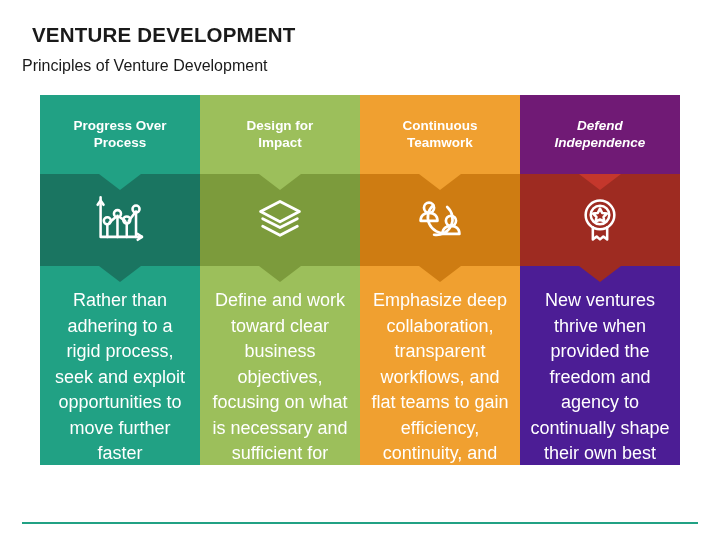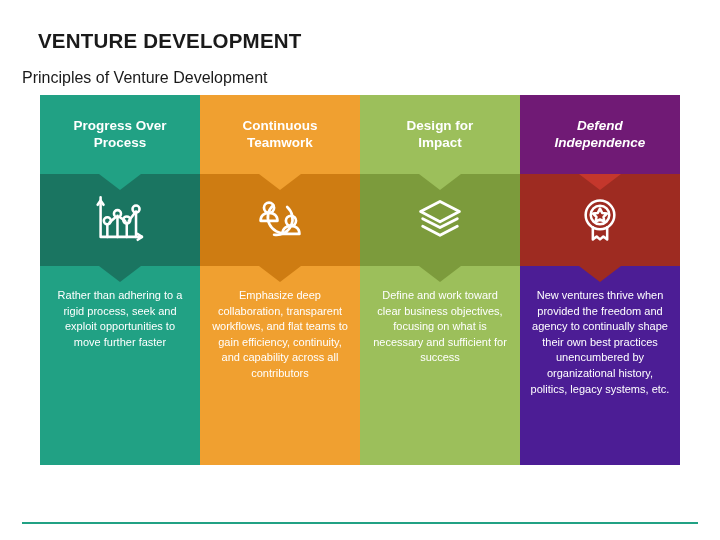--- a/index.html
+++ b/index.html
@@ -21,21 +21,21 @@
     left: 22px;
     top: 14px;
     width: 660px;
   }
   #page-title {
     font-size: 20.5px;
     font-weight: bold;
     color: #1a1a1a;
     letter-spacing: .2px;
     line-height: 1.1;
-    margin: 16px;
+    margin: 10px;
   }
   #page-subtitle {
     font-size: 16px;
     font-weight: normal;
     color: #1a1a1a;
     line-height: 1.1;
     margin: 10px 0 0 0;
   }
 
   
@@ -118,21 +118,21 @@
   
   .col-body {
     position: relative;
     box-sizing: border-box;
     padding: 22px 10px 14px 10px;
     min-height: 199px;
     height: 199px;
   }
   .col-body-text {
     color: #ffffff;
-    font-size: 11px;
+    font-size: 18px;
     line-height: 1.42;
     text-align: center;
     display: block;
   }
 
   
   #bottom-rule {
     position: absolute;
     left: 22px;
     bottom: 16px;
@@ -175,20 +175,41 @@
           <circle cx="51" cy="19" r="4.2" fill="none"></circle>
         </svg>
       </span>
     </div>
     <div class="col-body" style="background: rgb(33, 161, 132);">
       <span class="col-body-text">Rather than adhering to a rigid process, seek and exploit opportunities to move further faster</span>
     </div>
   </div>
 
   <div class="column">
+    <div class="col-header" style="background: rgb(156, 191, 91);">
+      <span class="col-header-text">Design for
+Impact</span>
+    </div>
+    <div class="col-icon-band" style="background: rgb(124, 155, 60);">
+      <span class="notch-top" style="border-top-color: rgb(156, 191, 91);"></span>
+      <span class="notch-bottom" style="border-top-color: rgb(124, 155, 60);"></span>
+      <span class="col-icon">
+        <svg viewBox="0 0 64 64" fill="none" stroke="#ffffff" stroke-width="3.4" stroke-linecap="round" stroke-linejoin="round">
+          <path d="M32 10 L55 22 L32 34 L9 22 Z"></path>
+          <path d="M11.5 30.5 L32 41 L52.5 30.5"></path>
+          <path d="M11.5 39.5 L32 50 L52.5 39.5"></path>
+        </svg>
+      </span>
+    </div>
+    <div class="col-body" style="background: rgb(156, 191, 91);">
+      <span class="col-body-text">Define and work toward clear business objectives, focusing on what is necessary and sufficient for success</span>
+    </div>
+  </div>
+
+  <div class="column">
     <div class="col-header" style="background: rgb(240, 160, 48);">
       <span class="col-header-text">Continuous
 Teamwork</span>
     </div>
     <div class="col-icon-band" style="background: rgb(206, 124, 18);">
       <span class="notch-top" style="border-top-color: rgb(240, 160, 48);"></span>
       <span class="notch-bottom" style="border-top-color: rgb(206, 124, 18);"></span>
       <span class="col-icon">
         <svg viewBox="0 0 64 64" fill="none" stroke="#ffffff" stroke-width="3.2" stroke-linecap="round" stroke-linejoin="round">
           <path d="M24 14.5 A19 19 0 0 0 39.5 47.5"></path>
@@ -199,41 +220,20 @@
           <path d="M35 48.5 C35 42 39.5 39 45 39 C50.5 39 55 42 55 48.5 Z"></path>
         </svg>
       </span>
     </div>
     <div class="col-body" style="background: rgb(240, 160, 48);">
       <span class="col-body-text">Emphasize deep collaboration, transparent workflows, and flat teams to gain efficiency, continuity, and capability across all contributors</span>
     </div>
   </div>
 
   <div class="column">
-    <div class="col-header" style="background: rgb(156, 191, 91);">
-      <span class="col-header-text">Design for
-Impact</span>
-    </div>
-    <div class="col-icon-band" style="background: rgb(124, 155, 60);">
-      <span class="notch-top" style="border-top-color: rgb(156, 191, 91);"></span>
-      <span class="notch-bottom" style="border-top-color: rgb(124, 155, 60);"></span>
-      <span class="col-icon">
-        <svg viewBox="0 0 64 64" fill="none" stroke="#ffffff" stroke-width="3.4" stroke-linecap="round" stroke-linejoin="round">
-          <path d="M32 10 L55 22 L32 34 L9 22 Z"></path>
-          <path d="M11.5 30.5 L32 41 L52.5 30.5"></path>
-          <path d="M11.5 39.5 L32 50 L52.5 39.5"></path>
-        </svg>
-      </span>
-    </div>
-    <div class="col-body" style="background: rgb(156, 191, 91);">
-      <span class="col-body-text">Define and work toward clear business objectives, focusing on what is necessary and sufficient for success</span>
-    </div>
-  </div>
-
-  <div class="column">
     <div class="col-header" style="background: #701a75; font-style: italic;">
       <span class="col-header-text">Defend
 Independence</span>
     </div>
     <div class="col-icon-band" style="background: rgb(158, 43, 33);">
       <span class="notch-top" style="border-top-color: rgb(196, 55, 44);"></span>
       <span class="notch-bottom" style="border-top-color: rgb(158, 43, 33);"></span>
       <span class="col-icon">
         <svg viewBox="0 0 64 64" fill="none" stroke="#ffffff" stroke-width="3" stroke-linecap="round" stroke-linejoin="round">
           <circle cx="32" cy="26" r="17"></circle>

